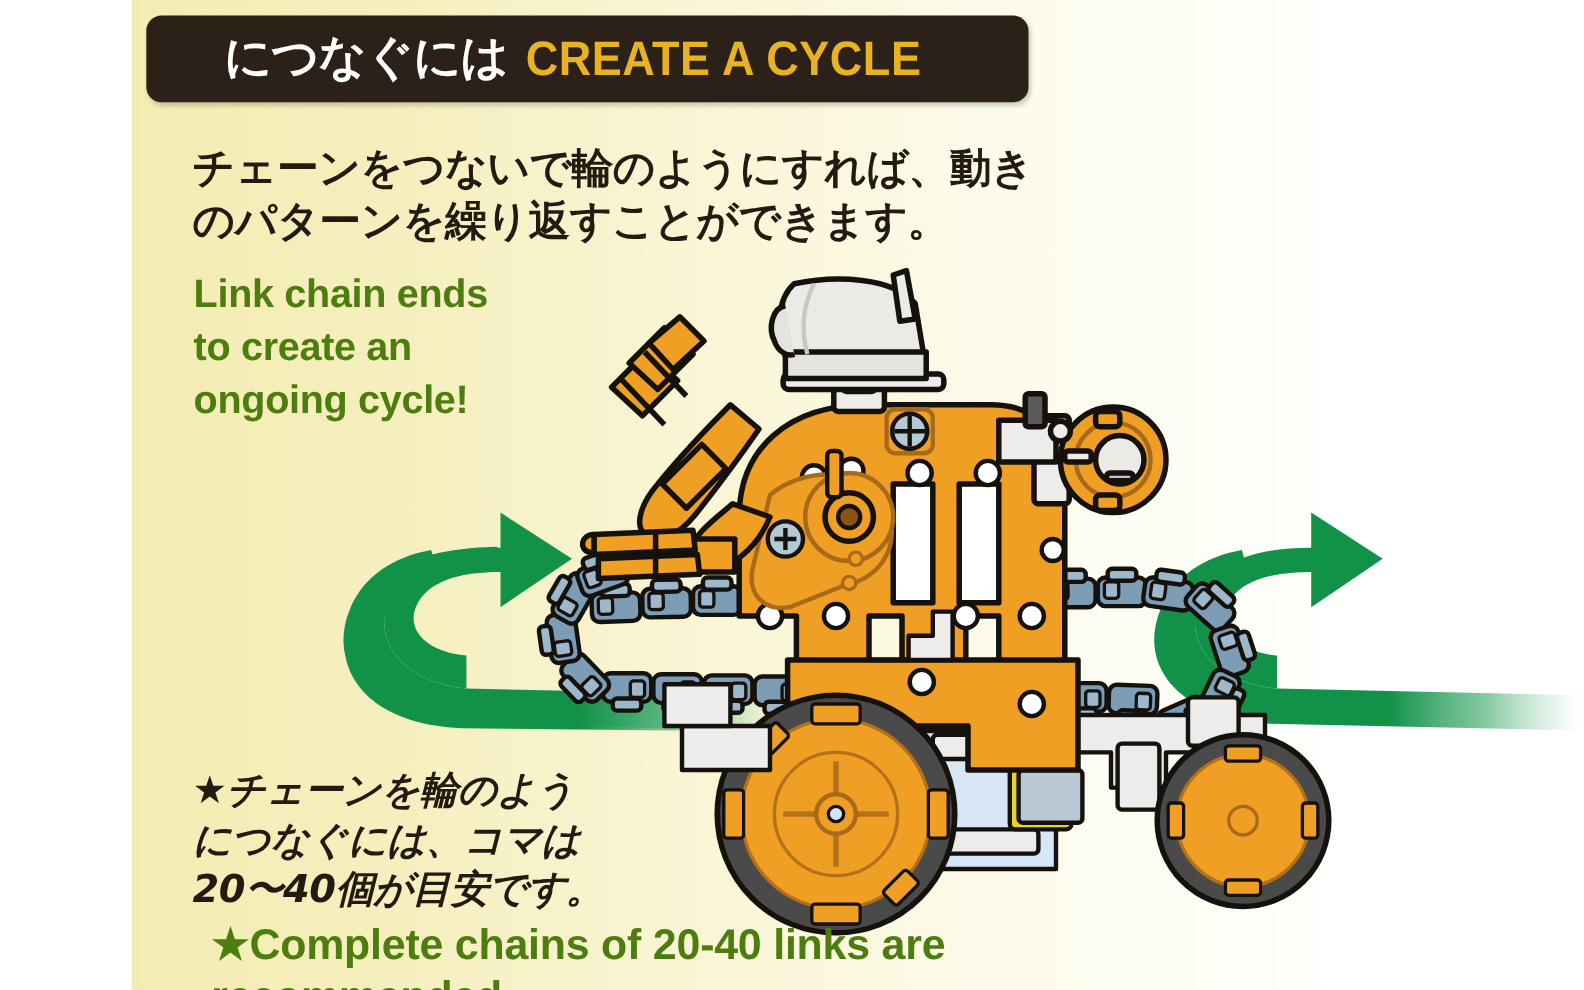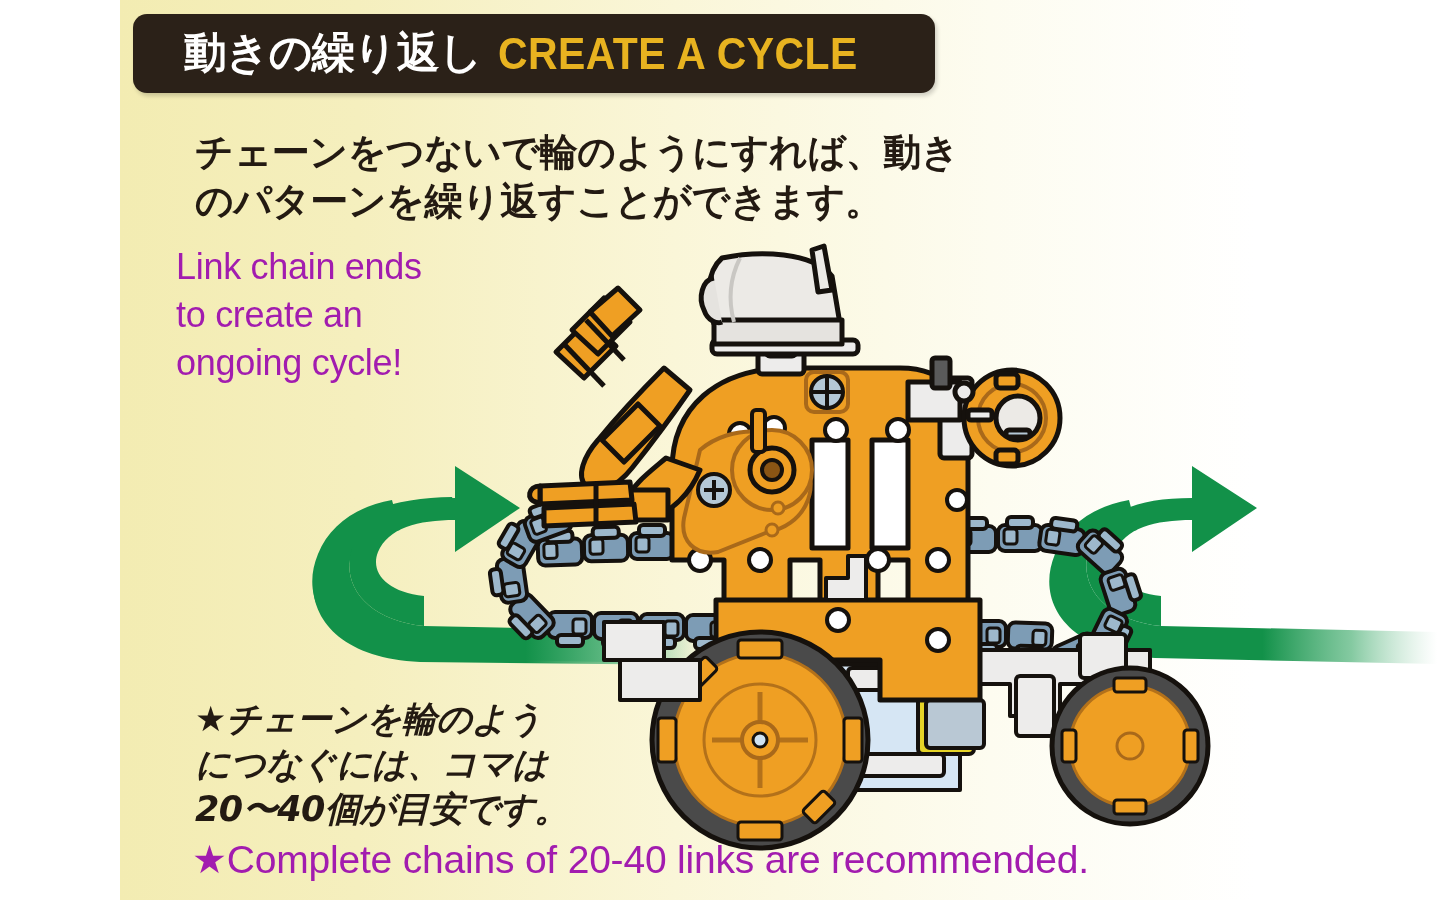--- a/index.html
+++ b/index.html
@@ -28,29 +28,29 @@
   #header-en{
     color:#e8b320;font-size:44px;font-weight:700;letter-spacing:.5px;
     font-family:"Liberation Sans",sans-serif;line-height:1;
     transform:scaleX(.93);transform-origin:left center;
   }
 
   
   .jp-body{
     position:absolute;color:#231a12;
     font-family:"DejaVu Sans","Liberation Sans",sans-serif;
-    font-weight:700;line-height:1.30;letter-spacing:-.5px;white-space:pre-line;margin-left:20px;
+    font-weight:700;line-height:1.30;letter-spacing:-.5px;white-space:pre-line;
   }
   #jp-intro{left:175px;top:128px;width:800px;font-size:38px;}
   #jp-note{left:175px;top:697px;width:420px;font-size:35px;line-height:1.28;font-style:italic;}
 
   .en-body{
-    position:absolute;color:#a21caf;
+    position:absolute;color:#4d7c0f;
     font-family:"Liberation Sans",sans-serif;
-    font-weight:400;white-space:pre-line;
+    font-weight:700;white-space:pre-line;
   }
   #en-lead{left:176px;top:243px;width:400px;font-size:36px;line-height:1.33;letter-spacing:-.3px;}
   #en-note{left:176px;top:837px;width:900px;font-size:39px;line-height:1.2;letter-spacing:-.2px;margin-left:16px;}
 
   
   #art{position:absolute;left:0;top:0;width:1440px;height:900px;}
 </style>
 </head>
 <body>
 
@@ -326,21 +326,21 @@
       <path d="M 620 660 L 700 660 L 700 700 L 620 700 Z" fill="#edeceb"></path>
       <path d="M 604 622 L 664 622 L 664 660 L 604 660 Z" fill="#edeceb"></path>
     </g>
 
     <g stroke="#15110d" stroke-width="4" stroke-linejoin="round">
       <path d="M 790 600 L 826 600 L 826 578 L 848 578 L 848 556 L 866 556 L 866 600 Z" fill="#edeceb"></path>
     </g>
   </svg>
 
   <div id="header-banner">
-    <span id="header-jp">動きの繰り返し</span>
+    <span id="header-jp">につなぐには</span>
     <span id="header-en">CREATE A CYCLE</span>
   </div>
 
   <div id="jp-intro" class="jp-body">チェーンをつないで輪のようにすれば、動き
 のパターンを繰り返すことができます。</div>
   <div id="en-lead" class="en-body">Link chain ends
 to create an
 ongoing cycle!</div>
   <div id="jp-note" class="jp-body">★チェーンを輪のよう
 につなぐには、コマは

